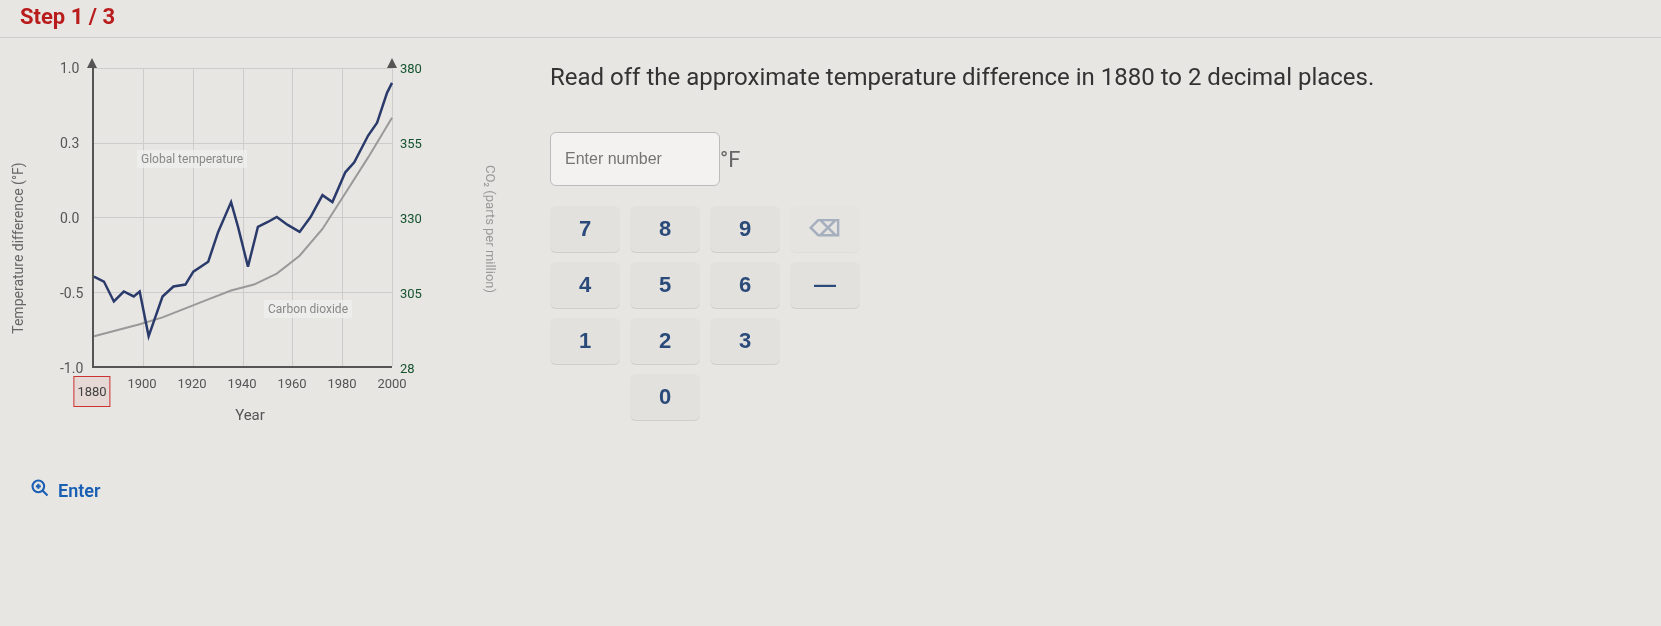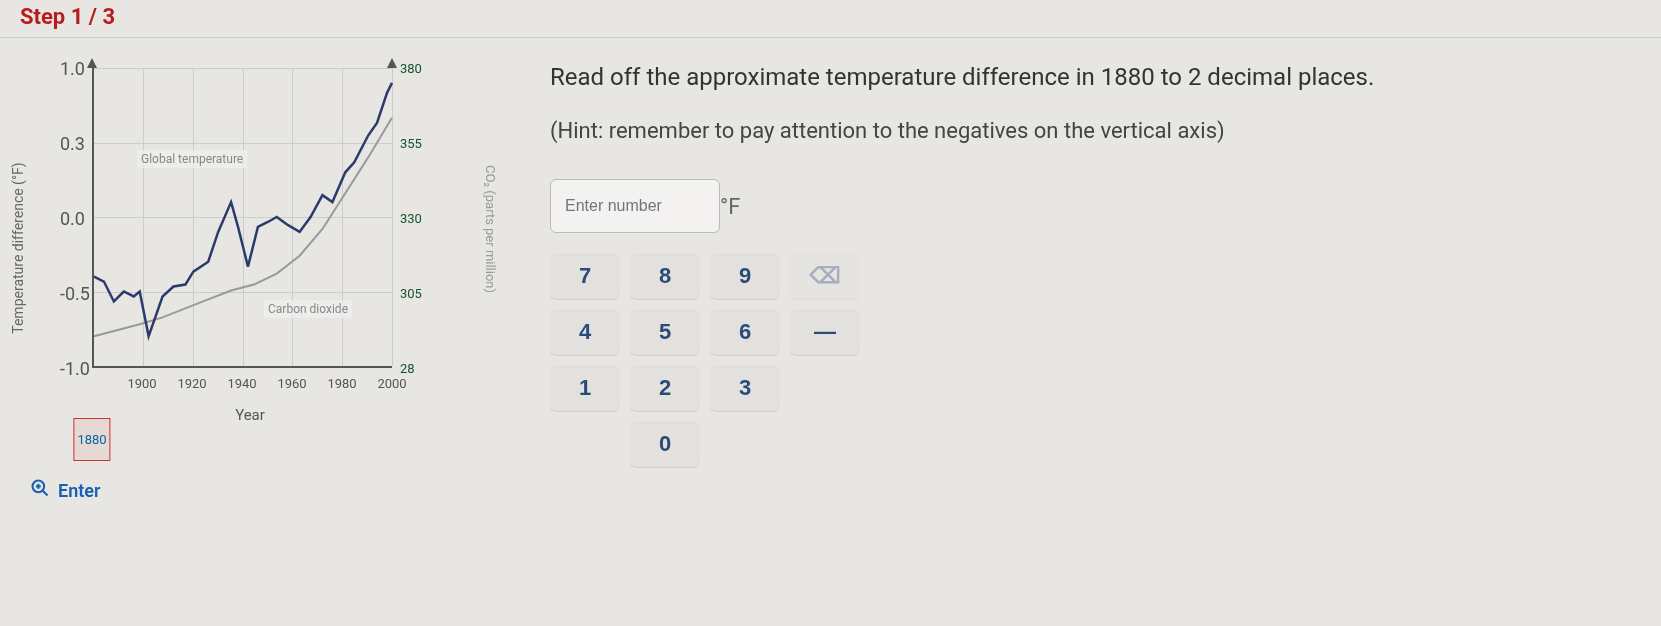--- a/index.html
+++ b/index.html
@@ -45,24 +45,24 @@
   position: absolute; left: 62px; top: 10px;
   width: 300px; height: 300px;
   border-left: 2px solid #555;
   border-bottom: 2px solid #555;
 }
 .grid-line-h, .grid-line-v {
   position: absolute; background: #ccc;
 }
 .grid-line-h { width: 100%; height: 1px; }
 .grid-line-v { height: 100%; width: 1px; }
-.tick-y-left { position: absolute; left: 30px; font-size: 18px; color: #555; transform: translateY(-50%); }
+.tick-y-left { position: absolute; left: 30px; font-size: 14px; color: #555; transform: translateY(-50%); }
 .tick-y-right { position: absolute; left: 370px; font-size: 13px; color: #14532d; transform: translateY(-50%); }
 .tick-x { position: absolute; top: 318px; font-size: 13px; color: #555; transform: translateX(-50%); }
-.tick-x.hl { border: 1px solid #c33; padding: 13px 3px; background: rgba(204,51,51,0.08); color: #0369a1; margin-top: 42px; }
+.tick-x.hl { border: 1px solid #c33; padding: 7px 3px; background: rgba(204,51,51,0.08); color: #404040; }
 .series-label {
   position: absolute; font-size: 12px; color: #888;
   background: rgba(240,240,240,0.7); padding: 2px 4px;
 }
 .arrow-up { position: absolute; width:0; height:0; border-left:5px solid transparent; border-right:5px solid transparent; border-bottom:10px solid #555; }
 .zoom-row {
   display: flex; align-items: center; gap: 8px;
   color: #1a5fb4; font-weight: 600; font-size: 18px;
   margin-top: 40px; cursor: pointer;
 }
@@ -171,21 +171,20 @@
           <line x1="10" y1="7" x2="10" y2="13"></line>
             <line x1="7" y1="10" x2="13" y2="10"></line>
         </svg>
       </span>
       <span>Enter</span>
     </div>
   </div>
 
   <div class="right-col">
     <div class="question-text">Read off the approximate temperature difference in 1880 to 2 decimal places.</div>
-    <div class="hint-text">(Hint: remember to pay attention to the negatives on the vertical axis)</div>
 
     <div class="input-row">
       <input class="answer-input" placeholder="Enter number" style="">
       <span class="unit">°F</span>
     </div>
 
     <div class="keypad">
       <button class="kp-btn">7</button>
       <button class="kp-btn">8</button>
       <button class="kp-btn">9</button>

